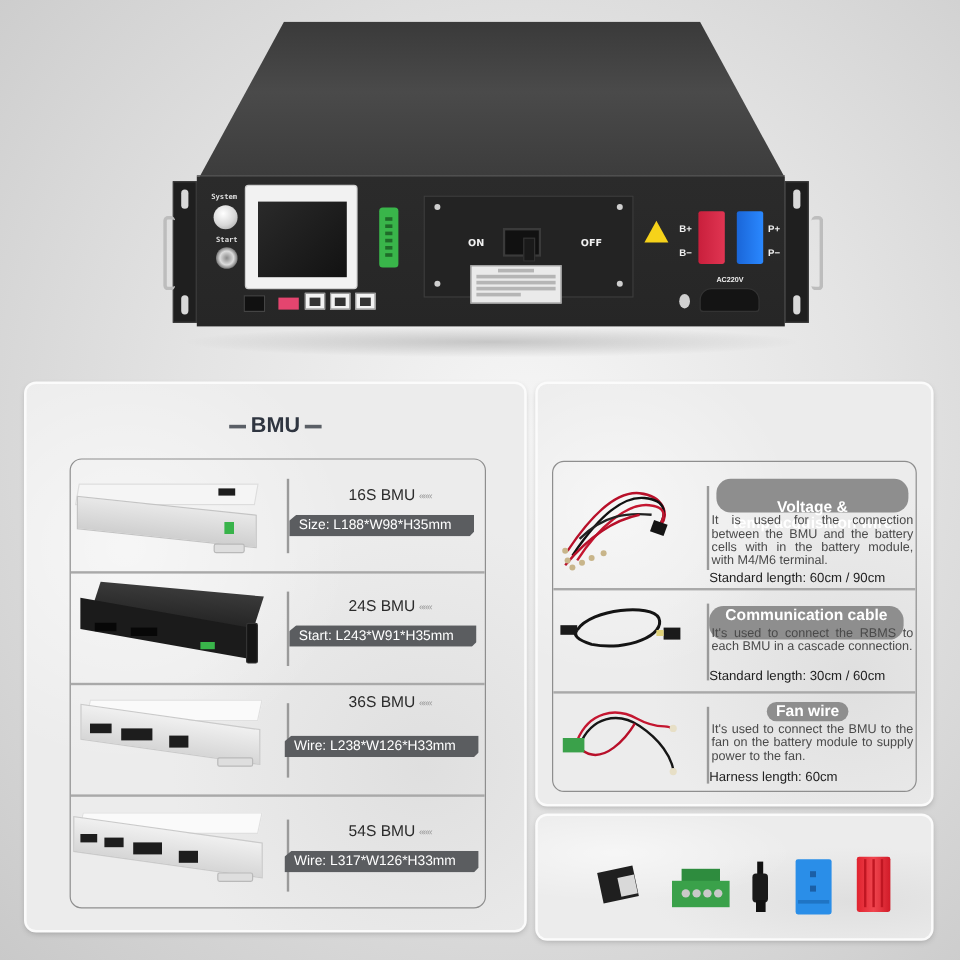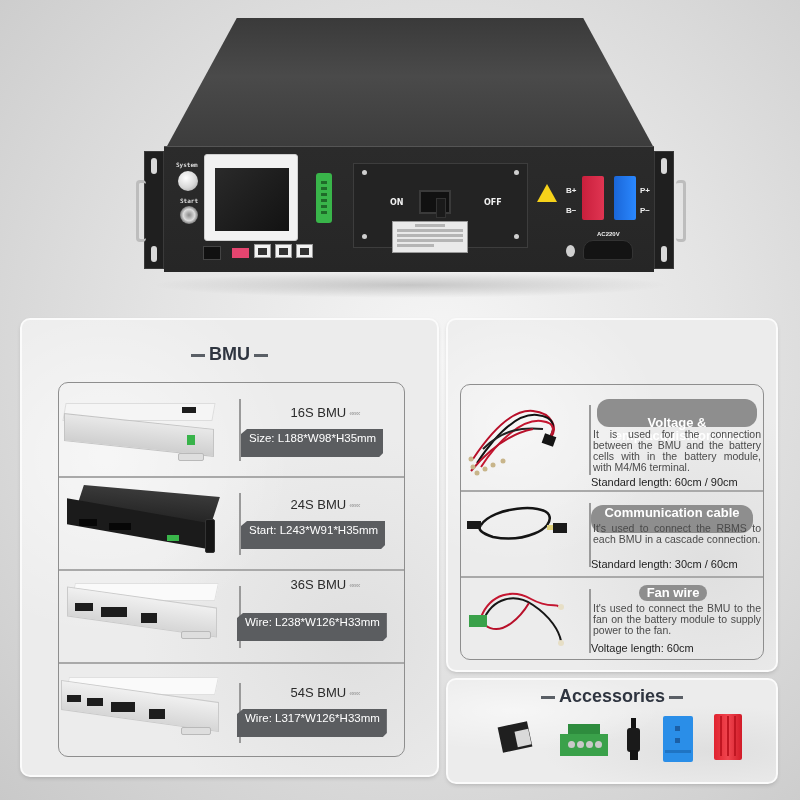--- a/index.html
+++ b/index.html
@@ -133,21 +133,21 @@
   }
   .row-sep { position: absolute; left: 0; right: 0; height: 2px; background: #a9a9a9; }
   .vsep { position: absolute; width: 2px; background: #9a9a9a; }
 
   
   .bmu-name {
     position: absolute; width: 160px; text-align: center; color: #2b2b2b; font-size: 13px;
   }
   .bmu-name .chev { color: #9a9a9a; font-size: 8px; margin-left: 3px; letter-spacing: -1px; vertical-align: middle; }
   .size-tag {
-    position: absolute; height: 28px; line-height: 18px; padding: 0 7px 0 8px;
+    position: absolute; height: 18px; line-height: 18px; padding: 0 19px 0 8px;
     background: #5b5d60; color: #ffffff; font-size: 11.5px; white-space: nowrap;
     clip-path: polygon(6px 0, 100% 0, 100% calc(100% - 4px), calc(100% - 4px) 100%, 0 100%, 0 5px);
   }
 
   
   .dev { position: absolute; }
   .dev .top { position: absolute; }
   .dev .side { position: absolute; }
   .port { position: absolute; background: #1d1d1d; }
   .foot { position: absolute; background: #dedede; border: 1px solid #b9b9b9; border-radius: 2px; }
@@ -354,29 +354,26 @@
         <path d="M18 34 C 28 10, 50 6, 68 16 S 94 20, 96 24" stroke="#c41630" stroke-width="2" fill="none"></path>
         <path d="M20 38 C 30 14, 52 10, 70 22 S 96 48, 98 58" stroke="#161616" stroke-width="2" fill="none"></path>
         <path d="M22 42 C 40 56, 60 30, 66 20" stroke="#b8102a" stroke-width="2" fill="none"></path>
         <rect x="6" y="32" width="18" height="12" fill="#3aa14a"></rect>
         <circle cx="98" cy="24" r="3" fill="#e7dfc6"></circle>
         <circle cx="98" cy="60" r="3" fill="#e7dfc6"></circle>
       </svg>
       <div class="vsep" style="left:128px;top:204px;height:64px"></div>
       <div class="pill" style="left:178px;top:200px;width:68px;height:16px;font-size:13px;line-height:16px">Fan wire</div>
       <div class="desc" style="left:132px;top:218px;width:168px">It's used to connect the BMU to the fan on the battery module to supply power to the fan.</div>
-      <div class="std" style="left:130px;top:257px">Voltage length: 60cm</div>
+      <div class="std" style="left:130px;top:257px">Harness length: 60cm</div>
     </div>
   </div>
 </div>
 
 <div class="card" style="left:448px;top:680px;width:328px;height:102px">
-  <div class="card-title" style="top:6px">
-    <span class="dash"></span><span>Accessories</span><span class="dash"></span>
-  </div>
 
   <div class="acc" style="left:50px;top:40px;width:40px;height:38px">
     <div style="position:absolute;left:2px;top:4px;width:30px;height:26px;background:#1f1f1f;transform:rotate(-12deg)"></div>
     <div style="position:absolute;left:18px;top:10px;width:14px;height:16px;background:#d9d9d9;transform:rotate(-12deg)"></div>
   </div>
 
   <div class="acc" style="left:112px;top:44px;width:48px;height:34px">
     <div style="position:absolute;left:8px;top:0;width:32px;height:12px;background:#2e8c3e"></div>
     <div style="position:absolute;left:0;top:10px;width:48px;height:22px;background:#3aa14a"></div>
     <div style="position:absolute;left:8px;top:17px;width:7px;height:7px;border-radius:50%;background:#c9c9c9"></div>

